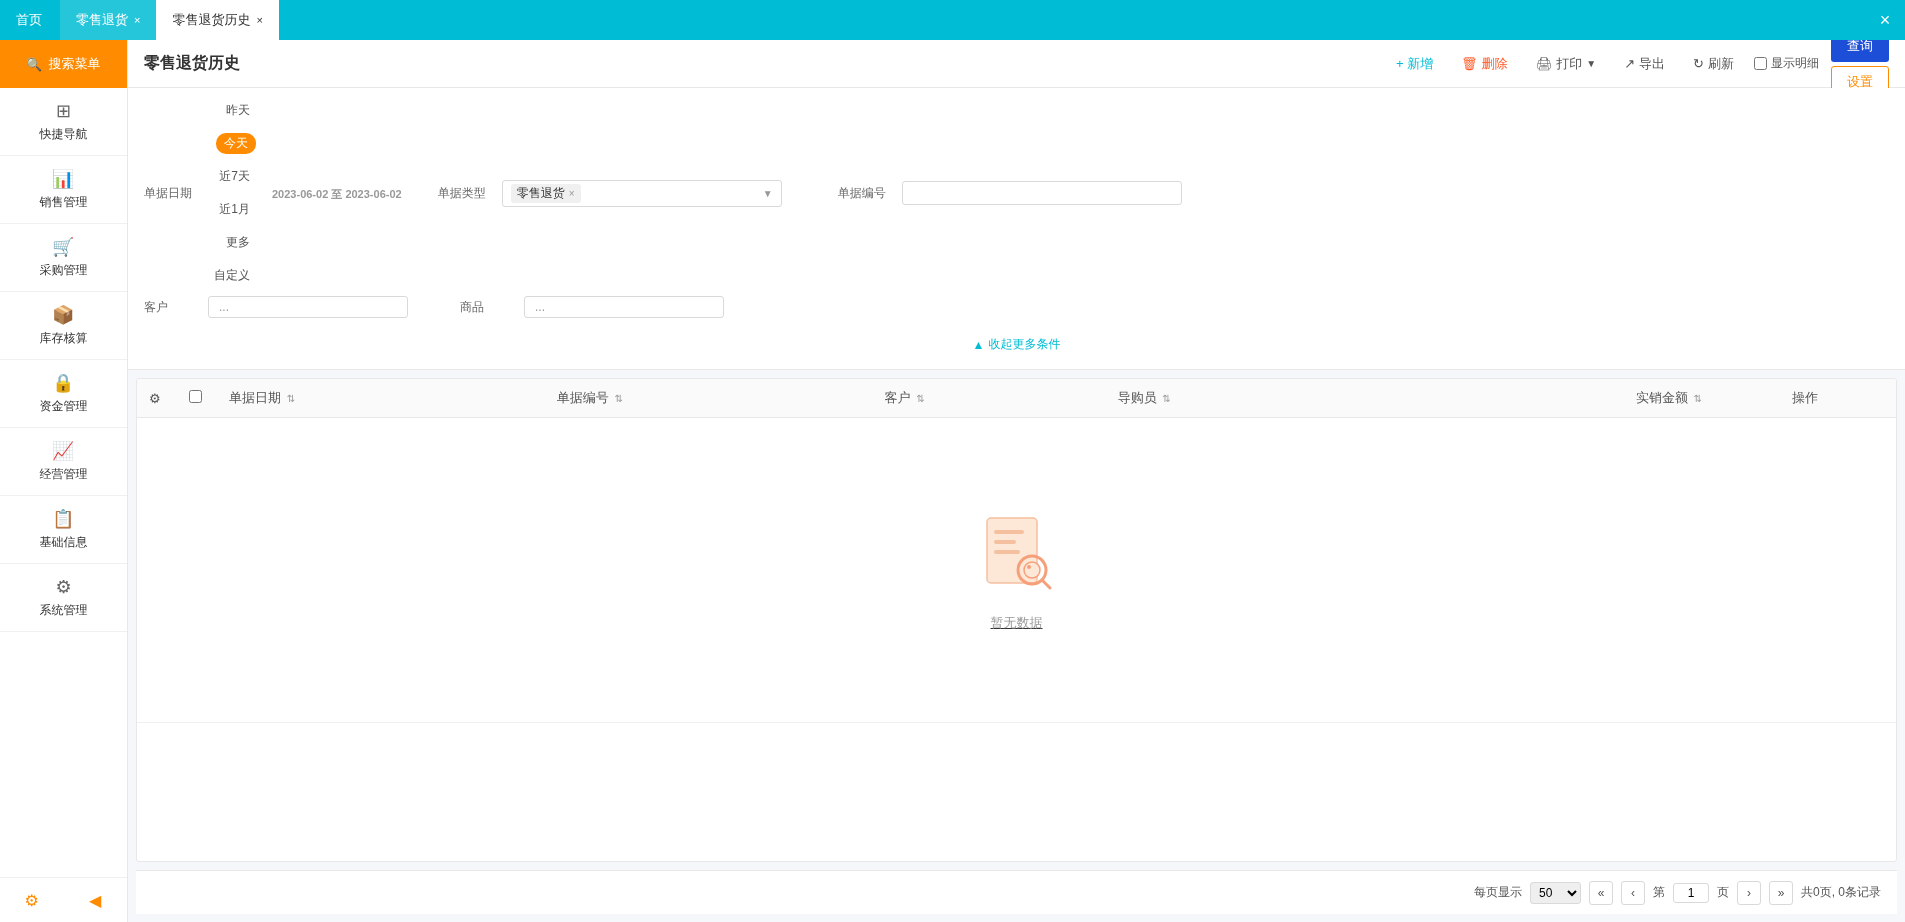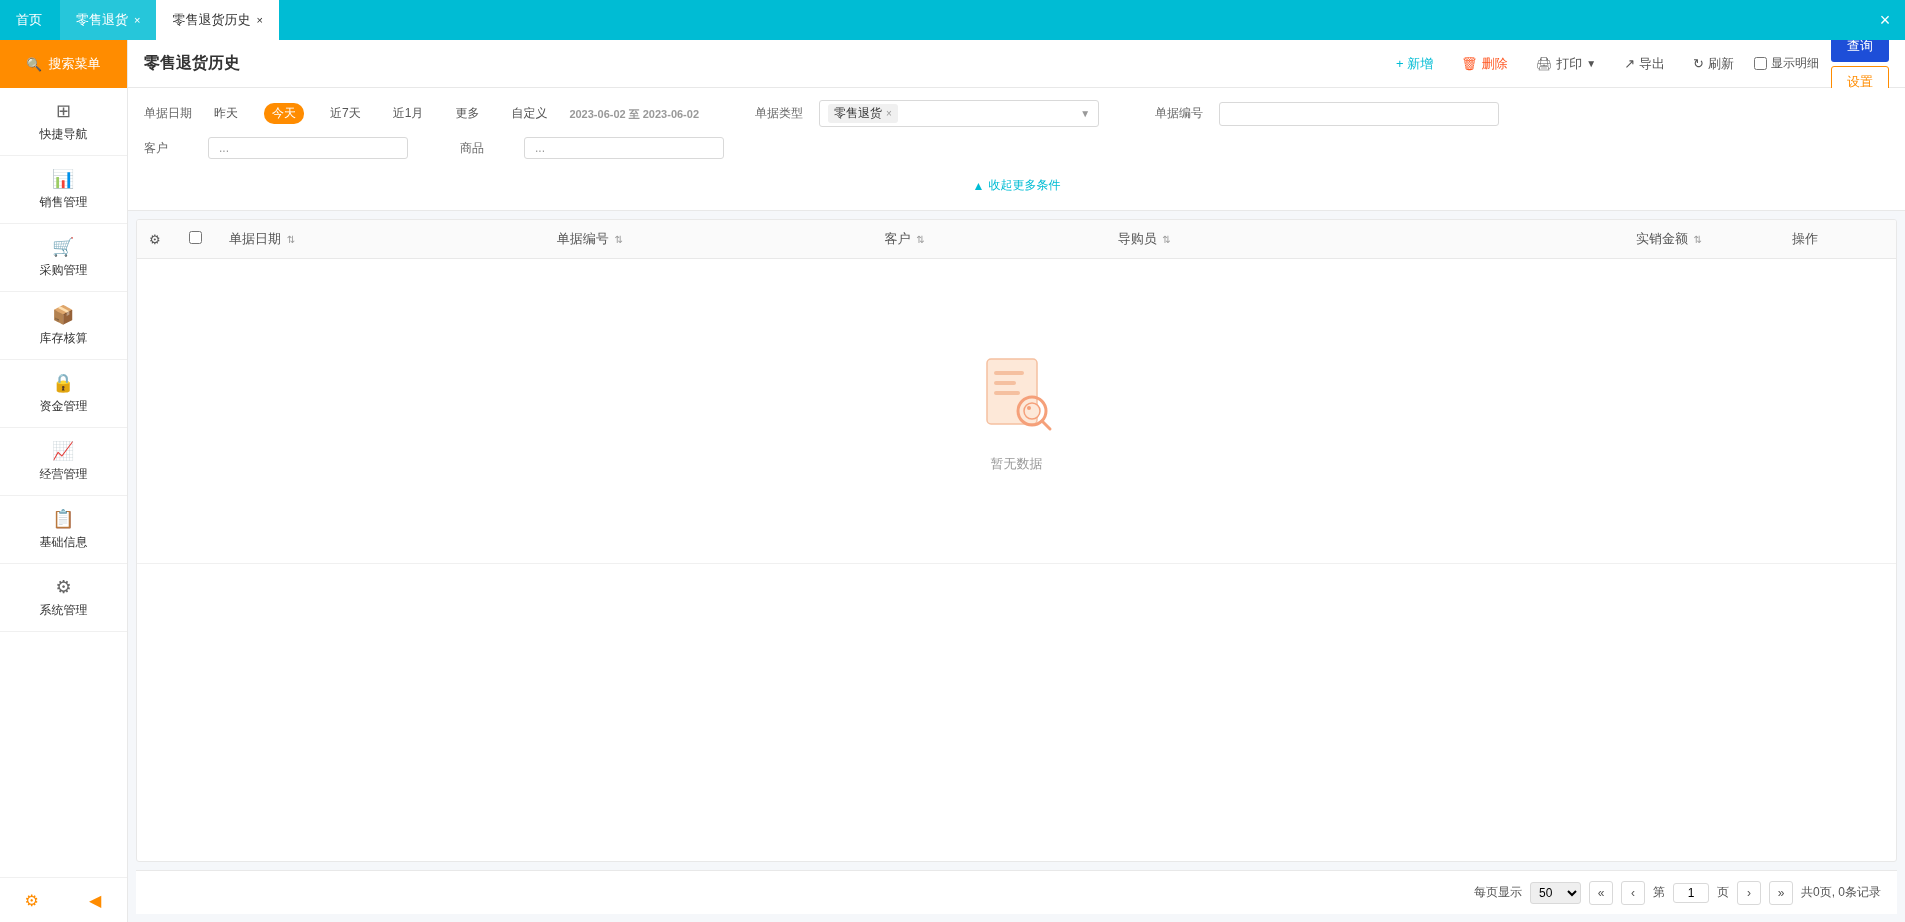--- a/index.html
+++ b/index.html
@@ -195,22 +195,23 @@
       margin-bottom: 10px;
     }
     .filter-label {
       font-size: 12px;
       color: #666;
       white-space: nowrap;
       min-width: 48px;
     }
     .date-range-btns {
       display: flex;
-      gap: 20px;
+      gap: 12px;
       align-items: flex-end;
+      flex-direction: column;
     }
     .date-btn {
       font-size: 12px;
       color: #555;
       cursor: pointer;
       padding: 2px 6px;
       border-radius: 3px;
     }
     .date-btn.active {
       background: #ff8c00;
@@ -310,20 +311,21 @@
       white-space: nowrap;
       position: sticky;
       top: 0;
       z-index: 1;
     }
     .data-table th .sort-icon { font-size: 10px; color: #999; margin-left: 2px; }
     .data-table td {
       border-bottom: 1px solid #f0f0f0;
       padding: 10px 12px;
       color: #333;
+      text-decoration: underline;
     }
     .th-settings { width: 40px; text-align: center; }
     .th-checkbox { width: 40px; text-align: center; }
 
     
     .empty-state {
       display: flex;
       flex-direction: column;
       align-items: center;
       justify-content: center;
@@ -493,21 +495,21 @@
           <span class="date-btn active">今天</span>
           <span class="date-btn">近7天</span>
           <span class="date-btn">近1月</span>
           <span class="date-btn">更多</span>
           <span class="date-btn">自定义</span>
         </div>
         <div style="display:flex;flex-direction:column">
           <span class="date-range-text">2023-06-02 至 2023-06-02</span>
         </div>
 
-        <span class="filter-label" style="margin-left:40px">单据类型</span>
+        <span class="filter-label" style="margin-left:20px">单据类型</span>
         <div class="filter-select-container" style="min-width:280px">
           <span class="filter-tag">
             <span>零售退货</span>
             <span class="tag-close">×</span>
           </span>
           <span class="filter-select-arrow">▼</span>
         </div>
 
         <span class="filter-label" style="margin-left:40px">单据编号</span>
         <input class="filter-input filter-input-wide" type="text" style="min-width: 280px;">

